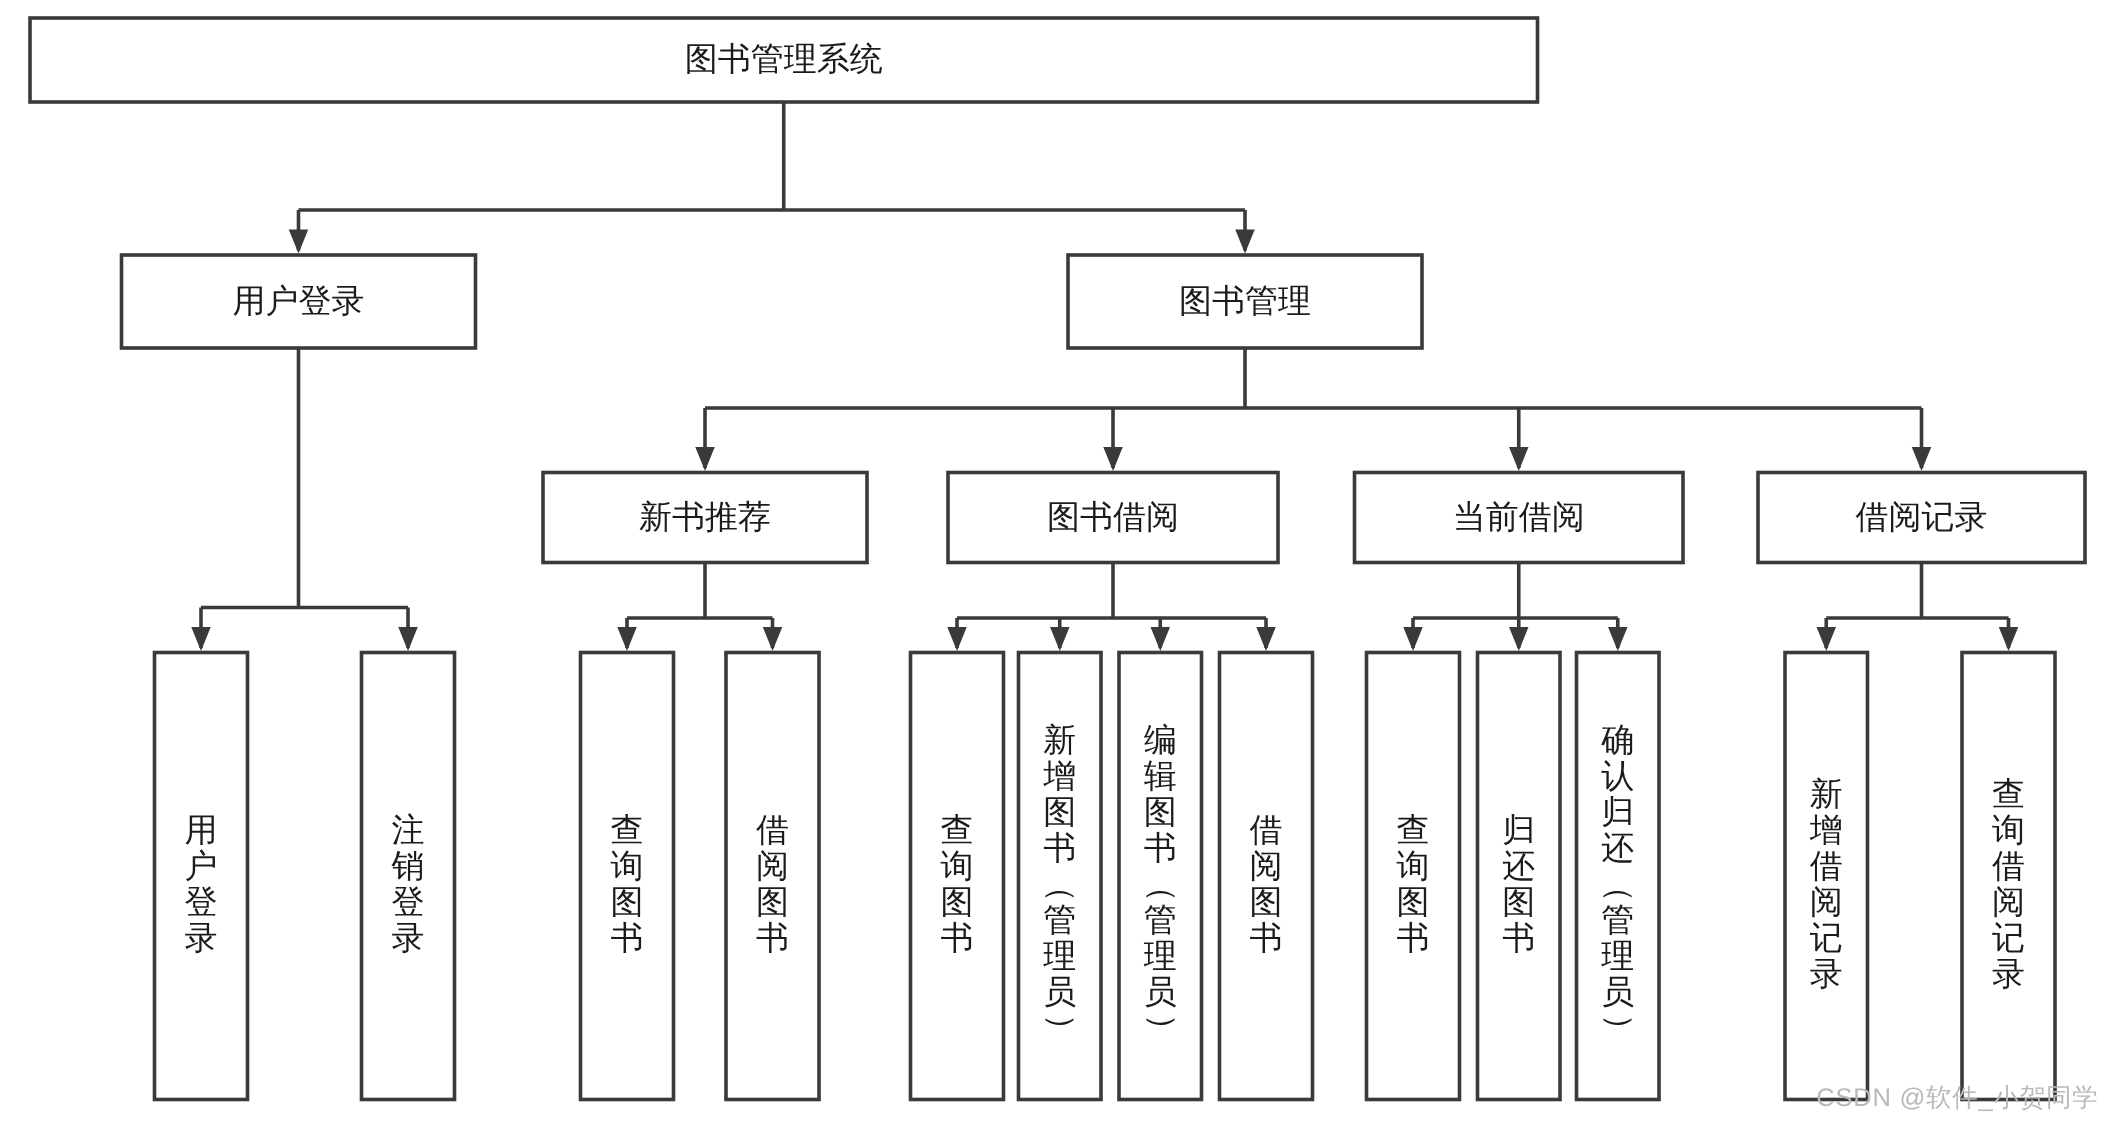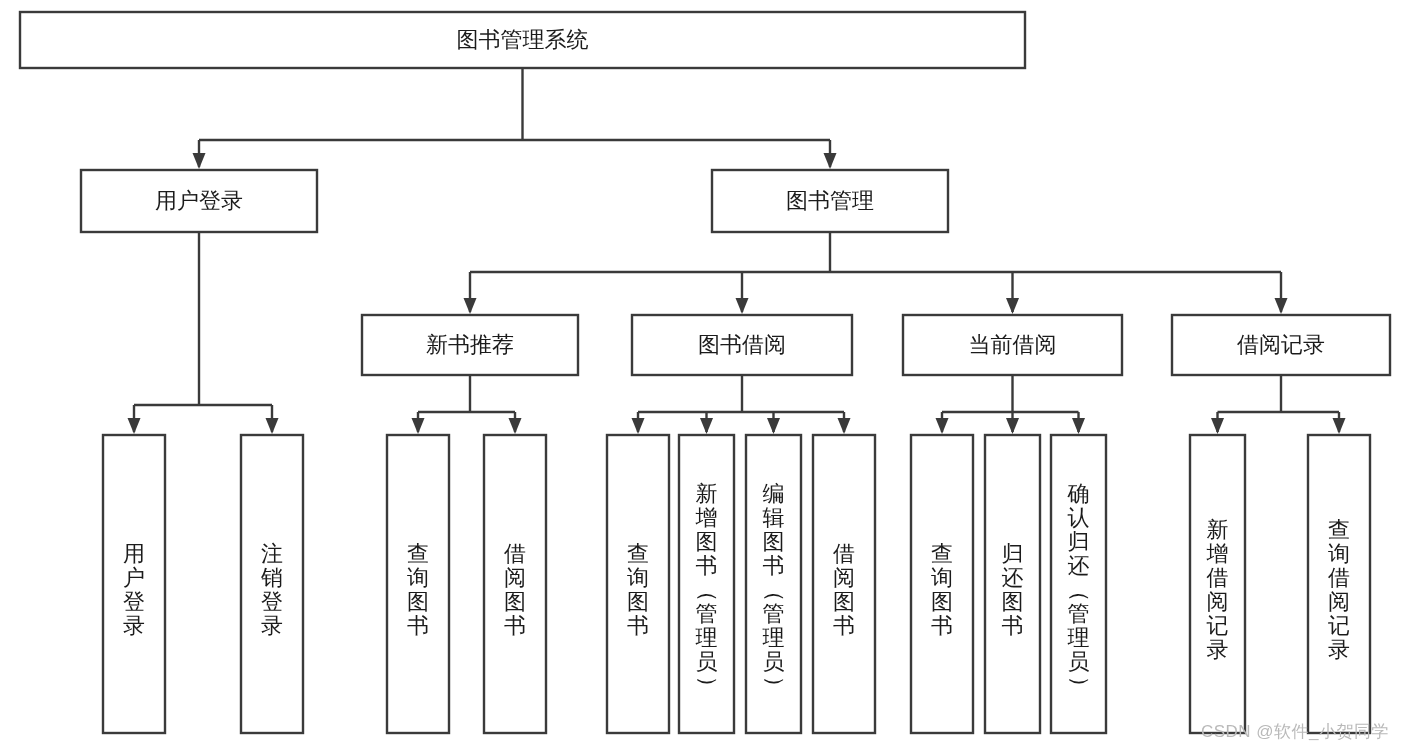--- a/index.html
+++ b/index.html
@@ -45,21 +45,21 @@
   }
   .node-label-h {
     font-family: "Liberation Sans", "DejaVu Sans", sans-serif;
     font-size: 22px;
     fill: #1b1b1b;
     text-anchor: middle;
     dominant-baseline: middle;
   }
   .watermark-text {
     position: absolute;
-    right: 16px;
+    right: 6px;
     bottom: 4px;
     font-family: "Liberation Sans", "DejaVu Sans", sans-serif;
     font-size: 17px;
     color: #b9b9b9;
     letter-spacing: 0.5px;
     white-space: nowrap;
     pointer-events: none;
   }
 </style>
 </head>

